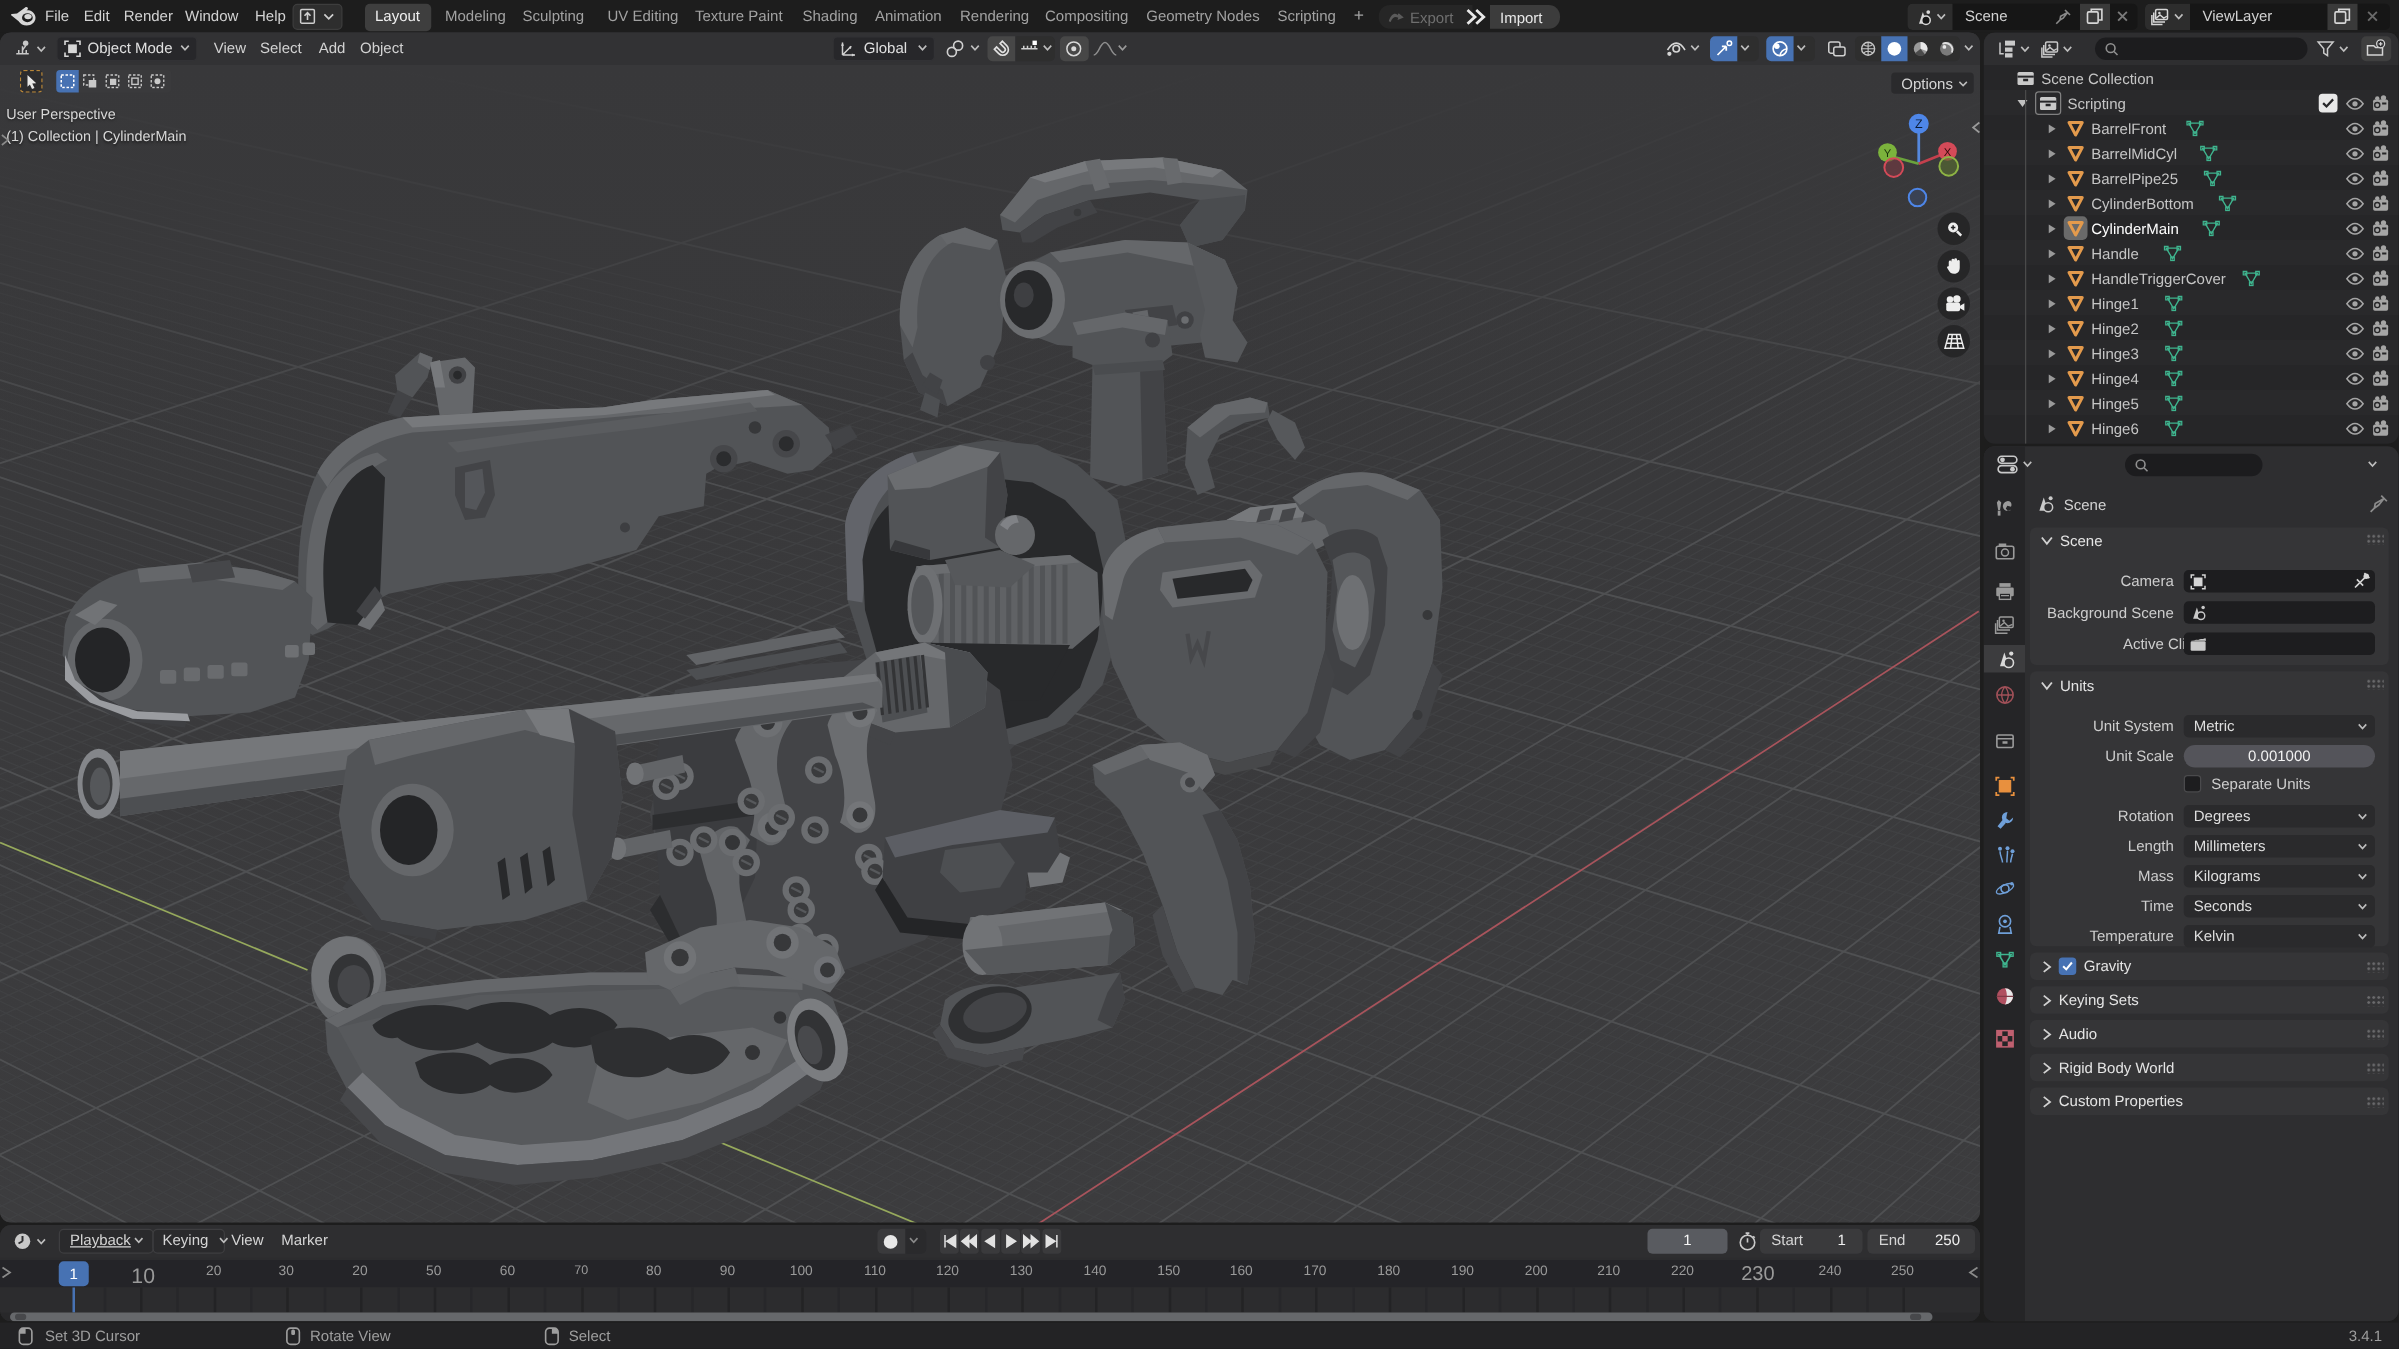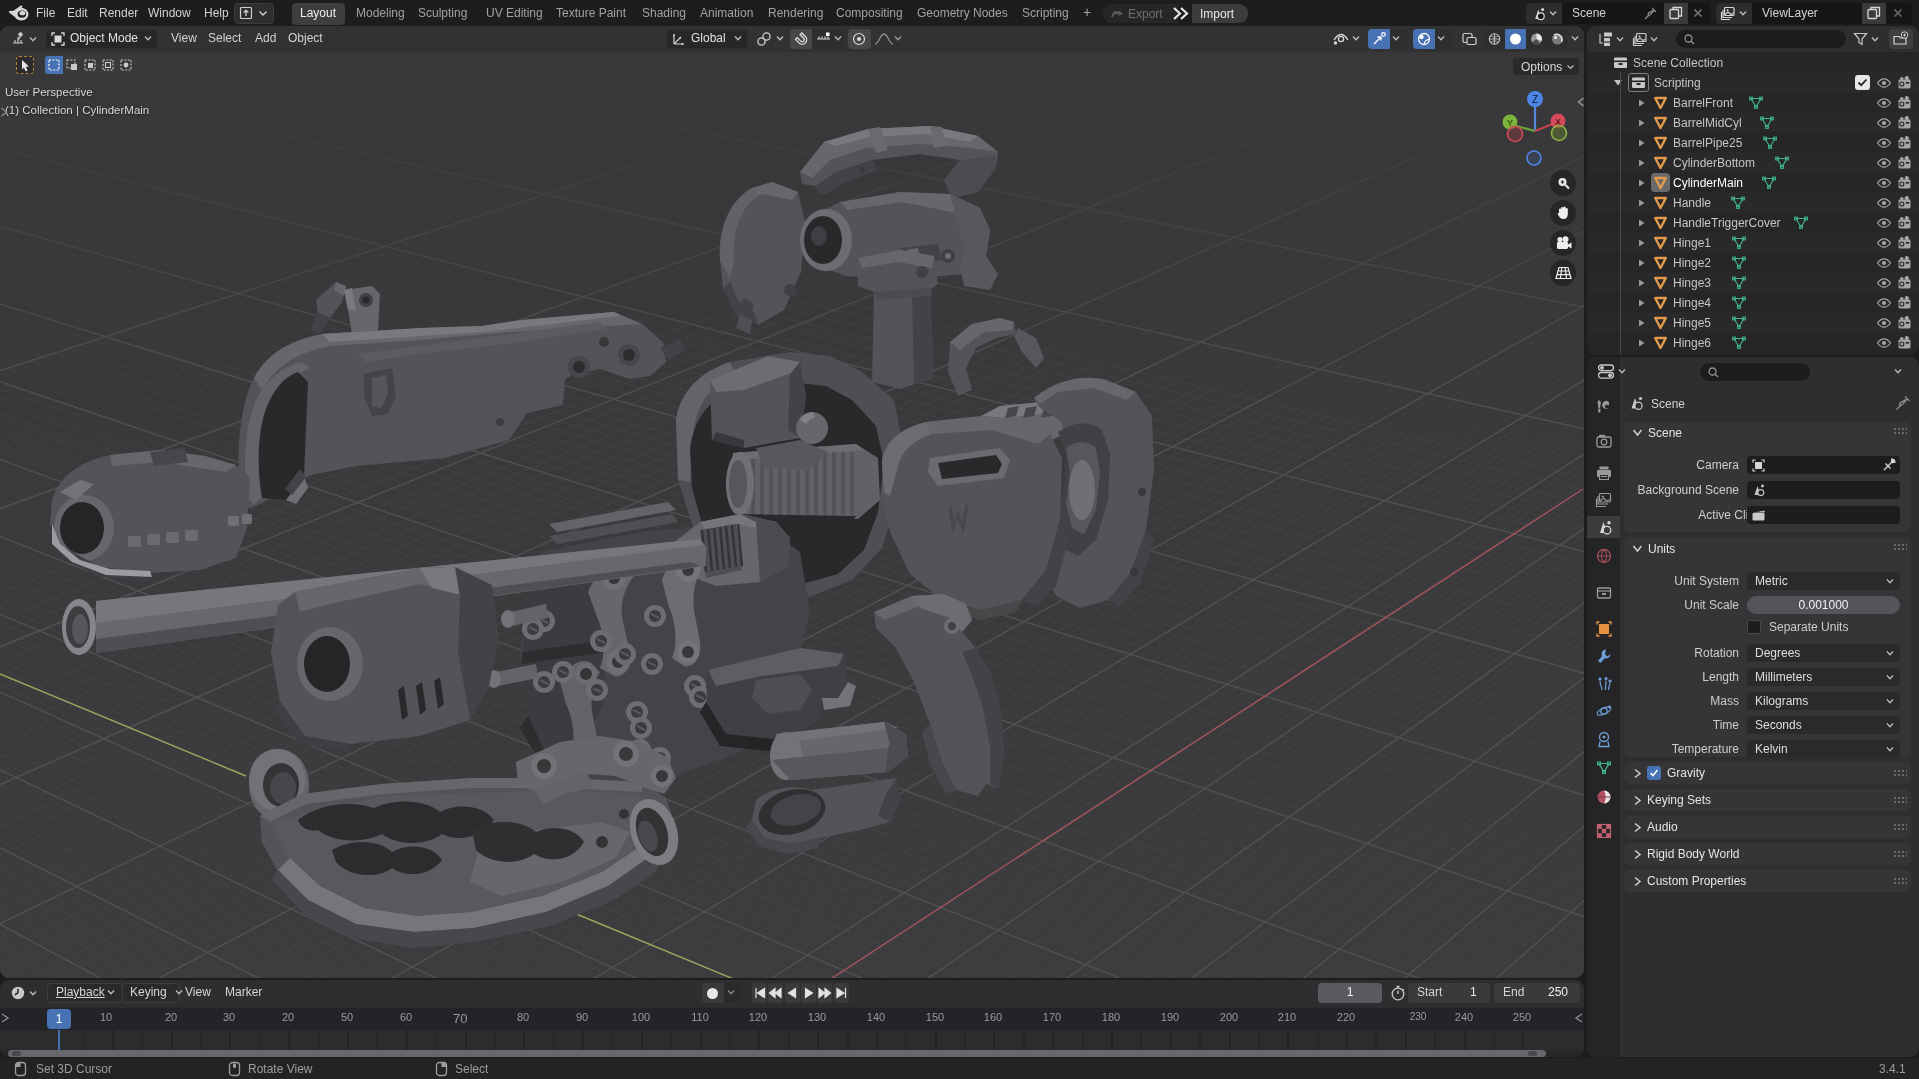--- a/index.html
+++ b/index.html
@@ -1641,43 +1641,43 @@
         <path d="M8 9 V5.5 M6.5 1.5 H9.5 M8 1.5 V3 M12.5 4 L13.8 5.2" stroke="#c9c9c9" stroke-width="1.3" fill="none"></path>
       </svg>
 <div class="abs" style="left:1408px;top:3px;width:82px;height:20px;background:#3a3a3c;border-radius:4px;"></div>
 <span class="abs" style="left:1417px;top:5px;font-size:12px;color:#d5d5d5;">Start</span>
 <span class="abs" style="left:1470px;top:5px;font-size:12px;color:#f0f0f0;">1</span>
 <div class="abs" style="left:1494px;top:3px;width:86px;height:20px;background:#3a3a3c;border-radius:4px;"></div>
 <span class="abs" style="left:1503px;top:5px;font-size:12px;color:#d5d5d5;">End</span>
 <span class="abs" style="left:1548px;top:5px;font-size:12px;color:#f0f0f0;">250</span>
 <div class="abs" style="left:0;top:28px;width:1584px;height:22px;background:#242428;"></div>
 <div class="abs" style="left:0;top:50px;width:1584px;height:20px;background:#2c2c2e;"></div>
-<div class="abs" style="left:100px;top:31px;width:24px;text-align:left;font-size:11px;color:#9a9a9a;">10</div>
+<div class="abs" style="left:100px;top:31px;width:24px;text-align:right;font-size:17px;color:#9a9a9a;">10</div>
 <div class="abs" style="left:159px;top:31px;width:24px;text-align:center;font-size:11px;color:#9a9a9a;">20</div>
 <div class="abs" style="left:217px;top:31px;width:24px;text-align:center;font-size:11px;color:#9a9a9a;">30</div>
 <div class="abs" style="left:276px;top:31px;width:24px;text-align:center;font-size:11px;color:#9a9a9a;">20</div>
 <div class="abs" style="left:335px;top:31px;width:24px;text-align:center;font-size:11px;color:#9a9a9a;">50</div>
 <div class="abs" style="left:394px;top:31px;width:24px;text-align:center;font-size:11px;color:#9a9a9a;">60</div>
-<div class="abs" style="left:453px;top:31px;width:24px;text-align:left;font-size:13px;color:#9a9a9a;">70</div>
+<div class="abs" style="left:453px;top:31px;width:24px;text-align:center;font-size:10px;color:#9a9a9a;">70</div>
 <div class="abs" style="left:511px;top:31px;width:24px;text-align:center;font-size:11px;color:#9a9a9a;">80</div>
 <div class="abs" style="left:570px;top:31px;width:24px;text-align:center;font-size:11px;color:#9a9a9a;">90</div>
 <div class="abs" style="left:629px;top:31px;width:24px;text-align:center;font-size:11px;color:#9a9a9a;">100</div>
 <div class="abs" style="left:688px;top:31px;width:24px;text-align:center;font-size:11px;color:#9a9a9a;">110</div>
 <div class="abs" style="left:746px;top:31px;width:24px;text-align:center;font-size:11px;color:#9a9a9a;">120</div>
 <div class="abs" style="left:805px;top:31px;width:24px;text-align:center;font-size:11px;color:#9a9a9a;">130</div>
 <div class="abs" style="left:864px;top:31px;width:24px;text-align:center;font-size:11px;color:#9a9a9a;">140</div>
 <div class="abs" style="left:923px;top:31px;width:24px;text-align:center;font-size:11px;color:#9a9a9a;">150</div>
 <div class="abs" style="left:981px;top:31px;width:24px;text-align:center;font-size:11px;color:#9a9a9a;">160</div>
 <div class="abs" style="left:1040px;top:31px;width:24px;text-align:center;font-size:11px;color:#9a9a9a;">170</div>
 <div class="abs" style="left:1099px;top:31px;width:24px;text-align:center;font-size:11px;color:#9a9a9a;">180</div>
 <div class="abs" style="left:1158px;top:31px;width:24px;text-align:center;font-size:11px;color:#9a9a9a;">190</div>
 <div class="abs" style="left:1217px;top:31px;width:24px;text-align:center;font-size:11px;color:#9a9a9a;">200</div>
 <div class="abs" style="left:1275px;top:31px;width:24px;text-align:center;font-size:11px;color:#9a9a9a;">210</div>
 <div class="abs" style="left:1334px;top:31px;width:24px;text-align:center;font-size:11px;color:#9a9a9a;">220</div>
-<div class="abs" style="left:1393px;top:31px;width:24px;text-align:center;font-size:10px;color:#9a9a9a;margin-left:13px;">230</div>
+<div class="abs" style="left:1393px;top:31px;width:24px;text-align:center;font-size:16px;color:#9a9a9a;">230</div>
 <div class="abs" style="left:1452px;top:31px;width:24px;text-align:center;font-size:11px;color:#9a9a9a;">240</div>
 <div class="abs" style="left:1510px;top:31px;width:24px;text-align:center;font-size:11px;color:#9a9a9a;">250</div>
 <div class="abs" style="left:83px;top:50px;width:2px;height:20px;background:#27272a;"></div>
 <div class="abs" style="left:112px;top:50px;width:2px;height:20px;background:#232325;"></div>
 <div class="abs" style="left:141px;top:50px;width:2px;height:20px;background:#27272a;"></div>
 <div class="abs" style="left:171px;top:50px;width:2px;height:20px;background:#232325;"></div>
 <div class="abs" style="left:200px;top:50px;width:2px;height:20px;background:#27272a;"></div>
 <div class="abs" style="left:229px;top:50px;width:2px;height:20px;background:#232325;"></div>
 <div class="abs" style="left:259px;top:50px;width:2px;height:20px;background:#27272a;"></div>
 <div class="abs" style="left:288px;top:50px;width:2px;height:20px;background:#232325;"></div>

